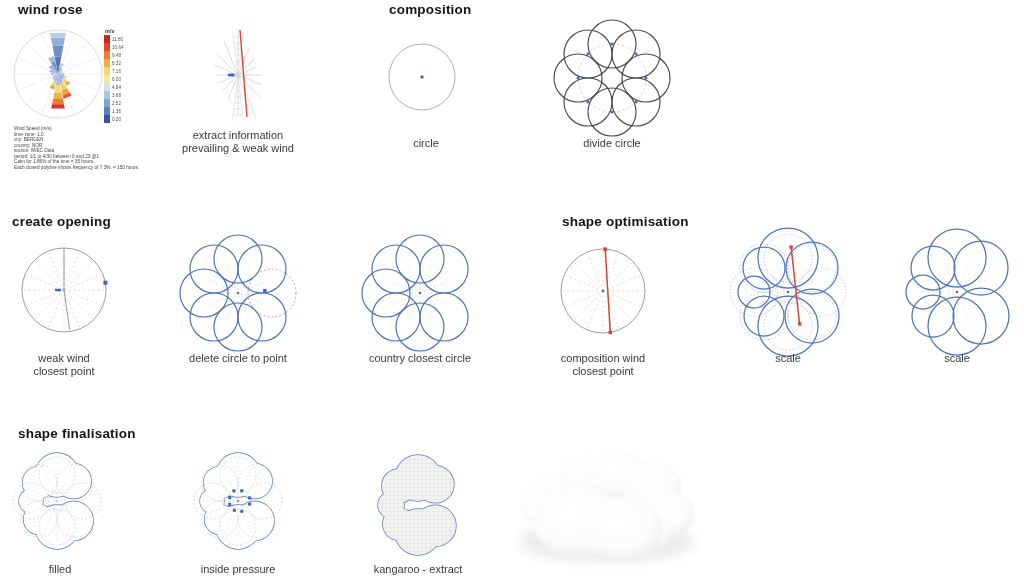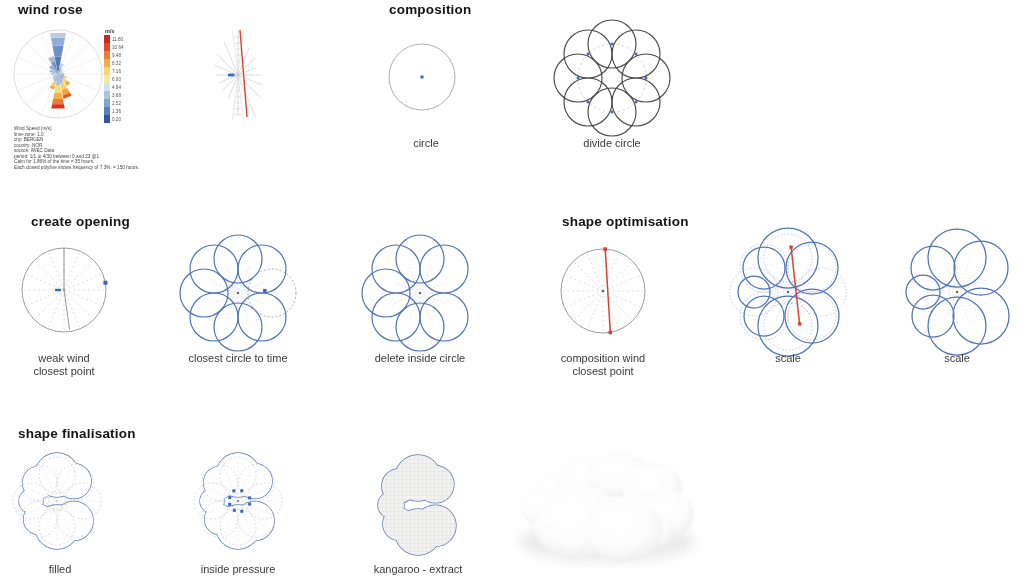--- a/index.html
+++ b/index.html
@@ -17,21 +17,21 @@
   .legend-val{font-size:4.6px;color:#555;margin-left:2px;white-space:nowrap}
   .meta{position:absolute;left:14px;top:126px;width:170px;font-size:4.7px;line-height:5.5px;color:#454545}
 </style>
 </head>
 <body>
 
 <div class="canvas">
 
   <div class="hdr" style="left:18px;top:2px">wind rose</div>
   <div class="hdr" style="left:389px;top:2px">composition</div>
-  <div class="hdr" style="left:31px;top:214px">create opening</div>
+  <div class="hdr" style="left:12px;top:214px">create opening</div>
   <div class="hdr" style="left:562px;top:214px">shape optimisation</div>
   <div class="hdr" style="left:18px;top:426px">shape finalisation</div>
 
   <div class="panel" style="left:12px;top:26px">
       <svg id="rose-svg" width="92" height="96">
         <circle cx="46.0" cy="48.0" r="44" fill="none" stroke="#cfcfcf" stroke-width="0.7"></circle>
         <line x1="46.0" y1="48.0" x2="46.0" y2="4.0" stroke="#e3e3e3" stroke-width="0.5"></line>
         <line x1="46.0" y1="48.0" x2="62.8" y2="7.3" stroke="#e3e3e3" stroke-width="0.5"></line>
         <line x1="46.0" y1="48.0" x2="77.1" y2="16.9" stroke="#e3e3e3" stroke-width="0.5"></line>
         <line x1="46.0" y1="48.0" x2="86.7" y2="31.2" stroke="#e3e3e3" stroke-width="0.5"></line>
@@ -173,20 +173,24 @@
         <line x1="56.0" y1="14.2" x2="64.0" y2="14.2" stroke="#cfcfcf" stroke-width="0.6"></line>
         <line x1="61.7" y1="67.9" x2="58.3" y2="67.9" stroke="#cfcfcf" stroke-width="0.6"></line>
         <line x1="62.3" y1="73.9" x2="57.7" y2="73.9" stroke="#cfcfcf" stroke-width="0.6"></line>
         <line x1="62.9" y1="79.8" x2="57.1" y2="79.8" stroke="#cfcfcf" stroke-width="0.6"></line>
         <line x1="63.6" y1="85.8" x2="56.4" y2="85.8" stroke="#cfcfcf" stroke-width="0.6"></line>
         <line x1="64.2" y1="91.8" x2="55.8" y2="91.8" stroke="#cfcfcf" stroke-width="0.6"></line>
         <line x1="62.0" y1="7.0" x2="69.0" y2="94.0" stroke="#d9442f" stroke-width="1.4"></line>
         <rect x="50" y="50.6" width="6.5" height="2.8" fill="#3c64c8"></rect>
       </svg>
     </div>
+  <div class="lbl" style="left:158px;top:129px;width:160px">
+    <span>extract information</span><br>
+    <span>prevailing &amp; weak wind</span>
+  </div>
 
   <div class="panel" style="left:382px;top:37px">
       <svg id="circle-svg" width="80" height="80">
         <circle cx="40.0" cy="40.0" r="33" fill="none" stroke="#9a9a9a" stroke-width="0.8"></circle>
         <rect x="38.5" y="38.5" width="3" height="3" fill="#3c64c8"></rect>
       </svg>
     </div>
   <div class="lbl" style="left:386px;top:137px;width:80px">circle</div>
 
   <div class="panel" style="left:552px;top:18px">
@@ -266,21 +270,21 @@
         <circle cx="86.0" cy="86.0" r="24" fill="none" stroke="#4f74b8" stroke-width="1.2"></circle>
         <circle cx="62.0" cy="96.0" r="24" fill="none" stroke="#4f74b8" stroke-width="1.2"></circle>
         <circle cx="38.0" cy="86.0" r="24" fill="none" stroke="#4f74b8" stroke-width="1.2"></circle>
         <circle cx="28.0" cy="62.0" r="24" fill="none" stroke="#4f74b8" stroke-width="1.2"></circle>
         <circle cx="38.0" cy="38.0" r="24" fill="none" stroke="#4f74b8" stroke-width="1.2"></circle>
         <circle cx="96.0" cy="62.0" r="24" fill="none" stroke="#98aed6" stroke-width="1" stroke-dasharray="2 2"></circle>
         <rect x="87.1" y="57.9" width="3.5" height="3.5" fill="#3c64c8"></rect>
         <rect x="61.0" y="61.0" width="2" height="2" fill="#666"></rect>
       </svg>
     </div>
-  <div class="lbl" style="left:163px;top:352px;width:150px">closest circle to time</div>
+  <div class="lbl" style="left:163px;top:352px;width:150px">delete circle to point</div>
 
   <div class="panel" style="left:358px;top:231px">
       <svg id="delete-svg" width="124" height="124">
         <line x1="62.0" y1="62.0" x2="62.0" y2="32.0" stroke="#c8c8c8" stroke-width="0.6" stroke-dasharray="1.5 2.2"></line>
         <line x1="62.0" y1="62.0" x2="73.5" y2="34.3" stroke="#c8c8c8" stroke-width="0.6" stroke-dasharray="1.5 2.2"></line>
         <line x1="62.0" y1="62.0" x2="83.2" y2="40.8" stroke="#c8c8c8" stroke-width="0.6" stroke-dasharray="1.5 2.2"></line>
         <line x1="62.0" y1="62.0" x2="89.7" y2="50.5" stroke="#c8c8c8" stroke-width="0.6" stroke-dasharray="1.5 2.2"></line>
         <line x1="62.0" y1="62.0" x2="92.0" y2="62.0" stroke="#c8c8c8" stroke-width="0.6" stroke-dasharray="1.5 2.2"></line>
         <line x1="62.0" y1="62.0" x2="89.7" y2="73.5" stroke="#c8c8c8" stroke-width="0.6" stroke-dasharray="1.5 2.2"></line>
         <line x1="62.0" y1="62.0" x2="83.2" y2="83.2" stroke="#c8c8c8" stroke-width="0.6" stroke-dasharray="1.5 2.2"></line>
@@ -297,21 +301,21 @@
         <circle cx="62.0" cy="28.0" r="24" fill="none" stroke="#4f74b8" stroke-width="1.2"></circle>
         <circle cx="86.0" cy="38.0" r="24" fill="none" stroke="#4f74b8" stroke-width="1.2"></circle>
         <circle cx="86.0" cy="86.0" r="24" fill="none" stroke="#4f74b8" stroke-width="1.2"></circle>
         <circle cx="62.0" cy="96.0" r="24" fill="none" stroke="#4f74b8" stroke-width="1.2"></circle>
         <circle cx="38.0" cy="86.0" r="24" fill="none" stroke="#4f74b8" stroke-width="1.2"></circle>
         <circle cx="28.0" cy="62.0" r="24" fill="none" stroke="#4f74b8" stroke-width="1.2"></circle>
         <circle cx="38.0" cy="38.0" r="24" fill="none" stroke="#4f74b8" stroke-width="1.2"></circle>
         <rect x="61.0" y="61.0" width="2" height="2" fill="#666"></rect>
       </svg>
     </div>
-  <div class="lbl" style="left:345px;top:352px;width:150px">delete inside circle</div>
+  <div class="lbl" style="left:345px;top:352px;width:150px">country closest circle</div>
 
   <div class="panel" style="left:548px;top:236px">
       <svg id="prevail-svg" width="110" height="110">
         <circle cx="55.0" cy="55.0" r="42" fill="none" stroke="#919191" stroke-width="0.9"></circle>
         <line x1="55.0" y1="55.0" x2="55.0" y2="15.0" stroke="#c4c4c4" stroke-width="0.6" stroke-dasharray="2 2.8"></line>
         <line x1="55.0" y1="55.0" x2="70.3" y2="18.0" stroke="#c4c4c4" stroke-width="0.6" stroke-dasharray="2 2.8"></line>
         <line x1="55.0" y1="55.0" x2="83.3" y2="26.7" stroke="#c4c4c4" stroke-width="0.6" stroke-dasharray="2 2.8"></line>
         <line x1="55.0" y1="55.0" x2="92.0" y2="39.7" stroke="#c4c4c4" stroke-width="0.6" stroke-dasharray="2 2.8"></line>
         <line x1="55.0" y1="55.0" x2="95.0" y2="55.0" stroke="#c4c4c4" stroke-width="0.6" stroke-dasharray="2 2.8"></line>
         <line x1="55.0" y1="55.0" x2="92.0" y2="70.3" stroke="#c4c4c4" stroke-width="0.6" stroke-dasharray="2 2.8"></line>

